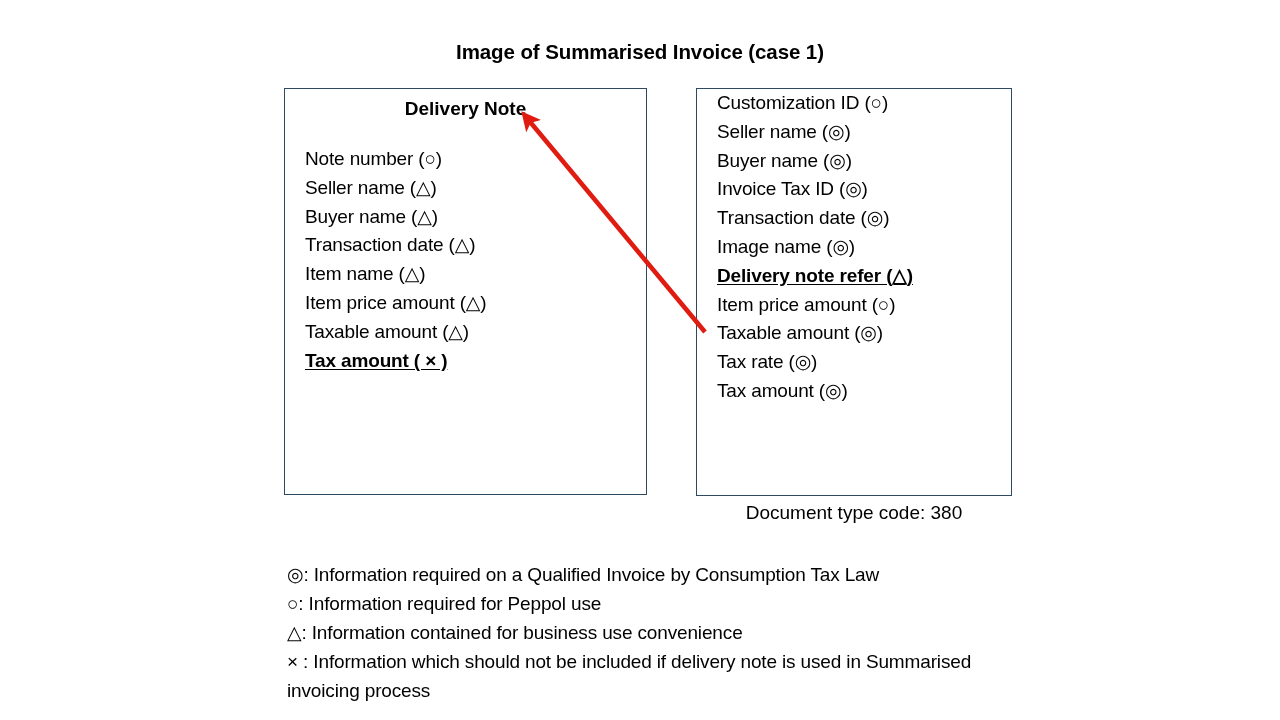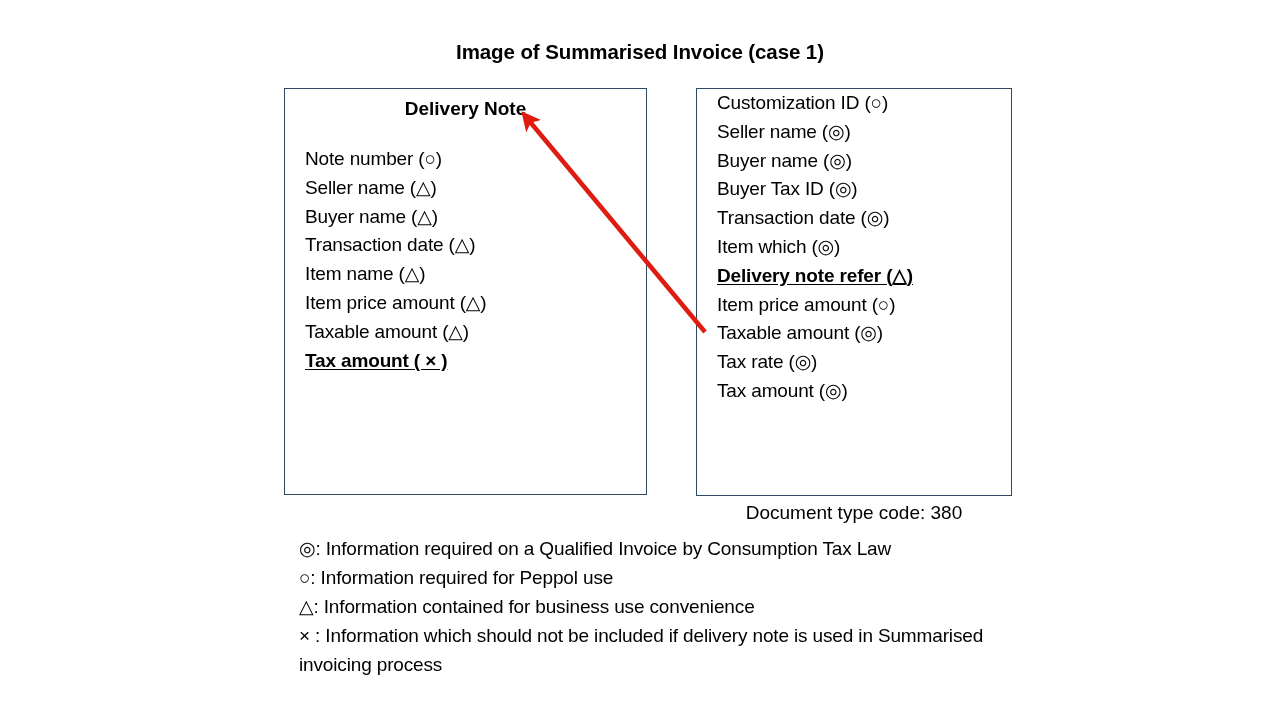--- a/index.html
+++ b/index.html
@@ -108,23 +108,22 @@
     width: 316px;
     text-align: center;
     font-size: 19px;
     white-space: nowrap;
   }
 
   
   #legend {
     position: absolute;
     left: 287px;
-    top: 534px;
+    top: 560px;
     width: 730px;
-    margin-left: 12px;
   }
   .legend-row {
     font-size: 19px;
     line-height: 29px;
     letter-spacing: -0.15px;
   }
 </style>
 </head>
 <body>
 
@@ -144,23 +143,23 @@
         <li><span class="item-inner">Taxable amount (△)</span></li>
         <li class="emphasis"><span class="item-inner">Tax amount ( × )</span></li>
       </ul>
   </div>
 
   <div class="doc-box" id="qualified-invoice-box">
     <ul class="item-list" id="qualified-invoice-items">
         <li><span class="item-inner">Customization ID (○)</span></li>
         <li><span class="item-inner">Seller name (◎)</span></li>
         <li><span class="item-inner">Buyer name (◎)</span></li>
-        <li><span class="item-inner">Buyer Tax ID (◎)</span></li>
+        <li><span class="item-inner">Invoice Tax ID (◎)</span></li>
         <li><span class="item-inner">Transaction date (◎)</span></li>
-        <li><span class="item-inner">Item which (◎)</span></li>
+        <li><span class="item-inner">Image name (◎)</span></li>
         <li class="emphasis"><span class="item-inner">Delivery note refer (△)</span></li>
         <li><span class="item-inner">Item price amount (○)</span></li>
         <li><span class="item-inner">Taxable amount (◎)</span></li>
         <li><span class="item-inner">Tax rate (◎)</span></li>
         <li><span class="item-inner">Tax amount (◎)</span></li>
       </ul>
   </div>
 
   <svg id="connector-arrow" viewBox="0 0 230 250" width="230" height="250">
     <defs>

